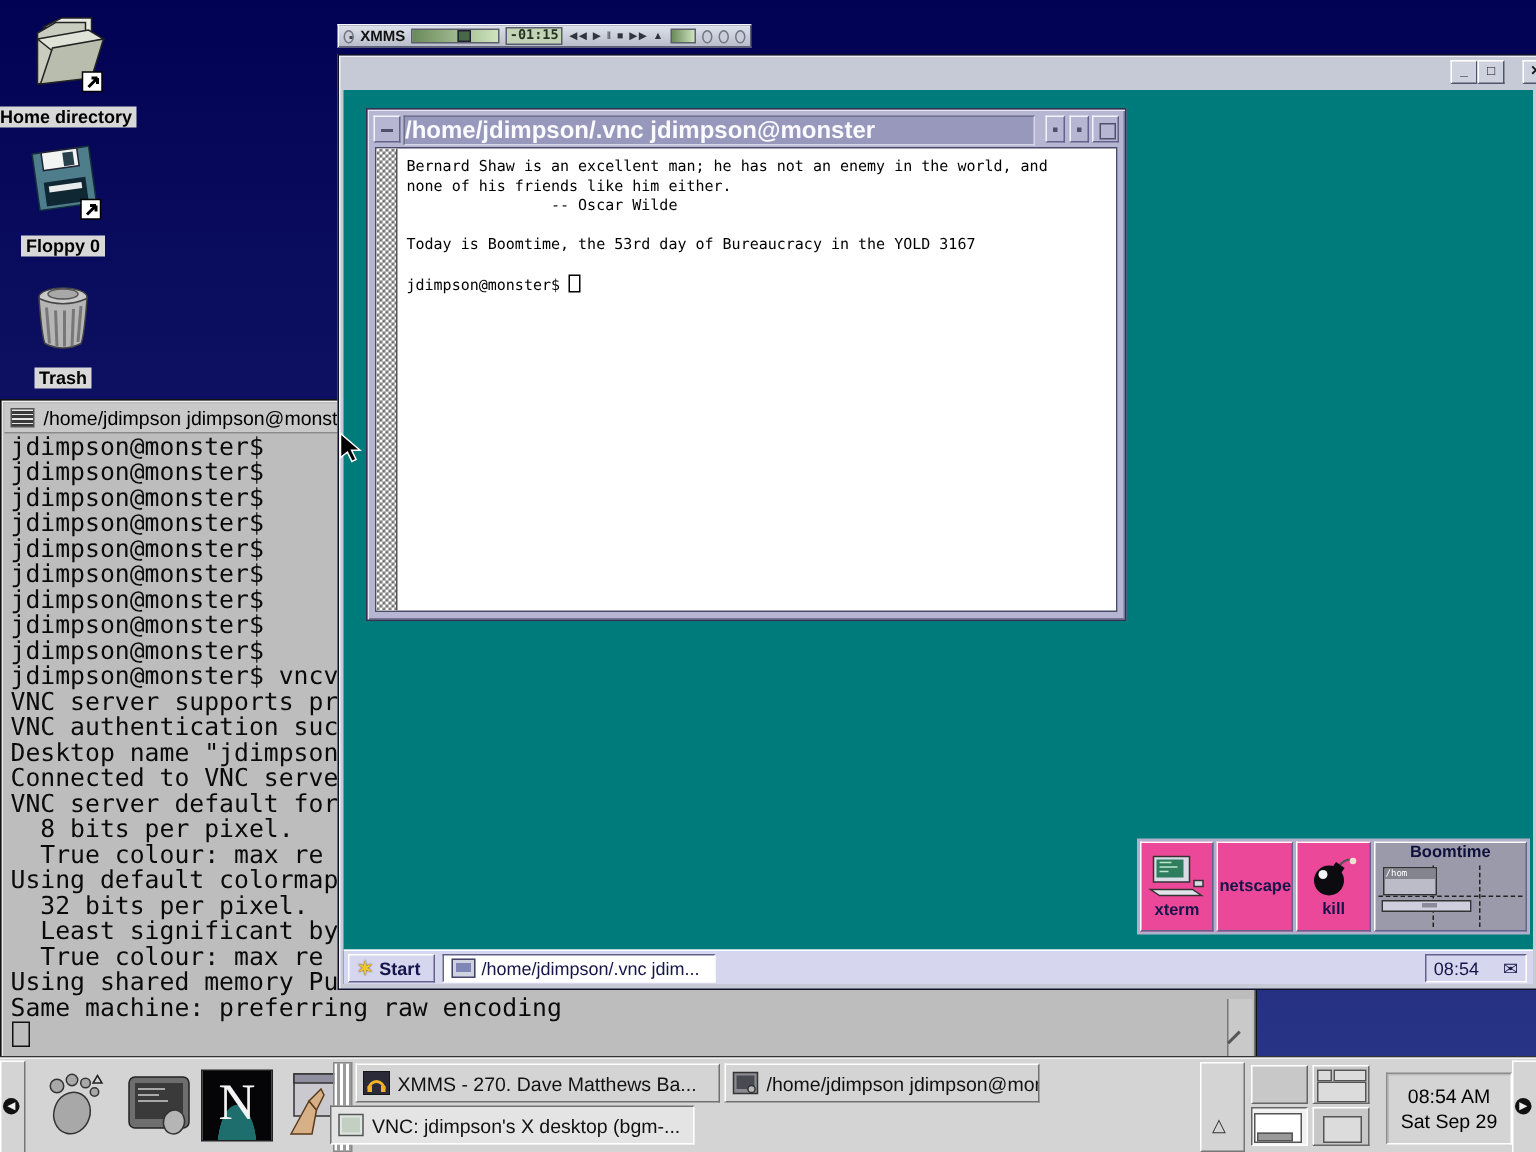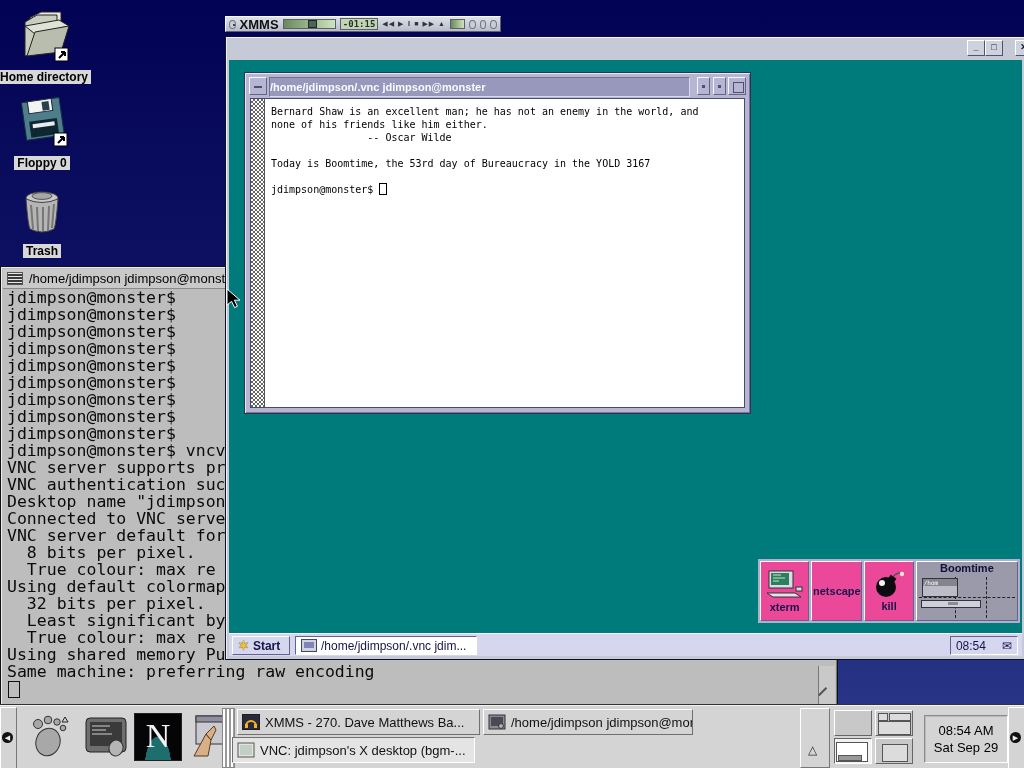--- a/index.html
+++ b/index.html
@@ -9,21 +9,21 @@
   .abs{position:absolute;}   
   .rl{border:1px solid;border-color:#f4f4ff #62628c #62628c #f4f4ff;}   
   
   .dicon{position:absolute;width:100px;text-align:center;}
   .dicon .lbl{display:inline-block;background:#d8d8d8;color:#000;font-weight:bold;
               font-size:12px;padding:0 3px;margin-top:4px;}
   
   #xmms{left:225px;top:16px;width:276px;height:16px;background:linear-gradient(#dde1ea,#b9bdca);
         border:1px solid;border-color:#f6f8fc #5c6070 #5c6070 #f6f8fc;
         display:flex;align-items:center;gap:4px;padding:0 3px;box-sizing:border-box;}
-  #xmms .ttl{font-size:13px;font-weight:bold;color:#111;}
+  #xmms .ttl{font-size:10px;font-weight:bold;color:#111;}
   .xbtn{width:9px;height:9px;border-radius:50%;background:#c9cdd8;border:1px solid #707484;box-sizing:border-box;}
   .xslider{height:8px;background:linear-gradient(90deg,#6a8a5a,#cfe4bd);border:1px solid #5a5e6e;}
   .xtime{font-family:"DejaVu Sans Mono",monospace;font-size:9px;font-weight:bold;color:#243424;
          background:#c3d4b6;border:1px solid #5a5e6e;padding:0 2px;line-height:10px;}
   .xctl{font-size:7px;color:#30343f;letter-spacing:1px;white-space:nowrap;}
   
   #lterm{left:0;top:266px;width:836px;height:441px;background:#bdbdbd;
          border:1px solid #111;box-shadow:inset 1px 1px 0 #eee, inset -1px -1px 0 #777;z-index:2;}
   #lterm .tbar{position:absolute;left:2px;top:2px;right:2px;height:19px;background:#c9c9c9;
          border-bottom:1px solid #8a8a8a;display:flex;align-items:center;gap:6px;padding:0 4px;}
@@ -46,21 +46,21 @@
   #vnc .tbar .txt{color:#fff;font-weight:bold;font-size:12px;margin-left:6px;white-space:nowrap;}
   .w95b{position:absolute;top:3px;width:16px;height:14px;background:#ced2de;
         border:1px solid;border-color:#fff #50546a #50546a #fff;
         font-size:9px;line-height:12px;text-align:center;color:#111;font-weight:bold;}
   #rdesk{position:absolute;left:3px;top:23px;right:3px;bottom:3px;background:#007b7b;overflow:hidden;}
   
   #rterm{left:15px;top:12px;width:505px;height:340px;background:#b6b6d2;
          border:1px solid #32324e;box-shadow:inset 1px 1px 0 #e6e6f4, inset -1px -1px 0 #76769a;}
   #rterm .tbar{position:absolute;left:24px;top:4px;right:60px;height:18px;background:#9898bc;
          border:1px solid;border-color:#70708f #d8d8ec #d8d8ec #70708f;
-         text-align:center;color:#fbfbff;font-weight:bold;font-size:11px;line-height:17px;
+         text-align:center;color:#fbfbff;font-weight:bold;font-size:16px;line-height:17px;
          white-space:nowrap;overflow:hidden;}
   .fvbtn{position:absolute;top:4px;height:18px;background:#b6b6d2;box-sizing:border-box;}
   #rterm .body{position:absolute;left:5px;top:25px;right:5px;bottom:5px;background:#fff;border:1px solid #4a4a6a;}
   #rterm .sbar{position:absolute;left:0;top:0;bottom:0;width:13px;border-right:1px solid #555;
         background-color:#fff;
         background-image:linear-gradient(45deg,#666 25%,transparent 25%,transparent 75%,#666 75%),
                          linear-gradient(45deg,#666 25%,transparent 25%,transparent 75%,#666 75%);
         background-size:4px 4px;background-position:0 0,2px 2px;}
   #rterm pre{position:absolute;left:20px;top:6px;margin:0;font-family:"DejaVu Sans Mono",monospace;
         font-size:10px;line-height:13px;color:#000;white-space:pre;}
@@ -372,21 +372,21 @@
 
     <div class="ptask" style="left:483px;top:3px;width:210px;">
       <svg class="tickicon" viewBox="0 0 18 16">
         <rect x="1" y="1" width="16" height="14" fill="#8a8a92" stroke="#333"></rect>
         <rect x="3" y="3" width="12" height="9" fill="#4a4a52"></rect>
         <circle cx="13" cy="12" r="2.4" fill="#b8b8b8" stroke="#333"></circle>
       </svg>
       <span>/home/jdimpson jdimpson@monster</span>
     </div>
 
-    <div class="ptask pressed" style="left:232px;top:31px;width:243px;">
+    <div class="ptask pressed" style="left:220px;top:31px;width:243px;">
       <svg class="tickicon" viewBox="0 0 18 16">
         <rect x="1" y="1" width="16" height="14" fill="#dfe6df" stroke="#555"></rect>
         <rect x="3" y="3" width="12" height="10" fill="#c2cfc2"></rect>
       </svg>
       <span>VNC: jdimpson's X desktop (bgm-...</span>
     </div>
 
     <div class="stripes" style="left:800px;top:2px;height:58px;width:28px;background:#d4d4d4;border-color:#fff #777 #777 #fff;">
       <span class="handle-tri" style="left:7px;top:34px;">△</span>
     </div>

